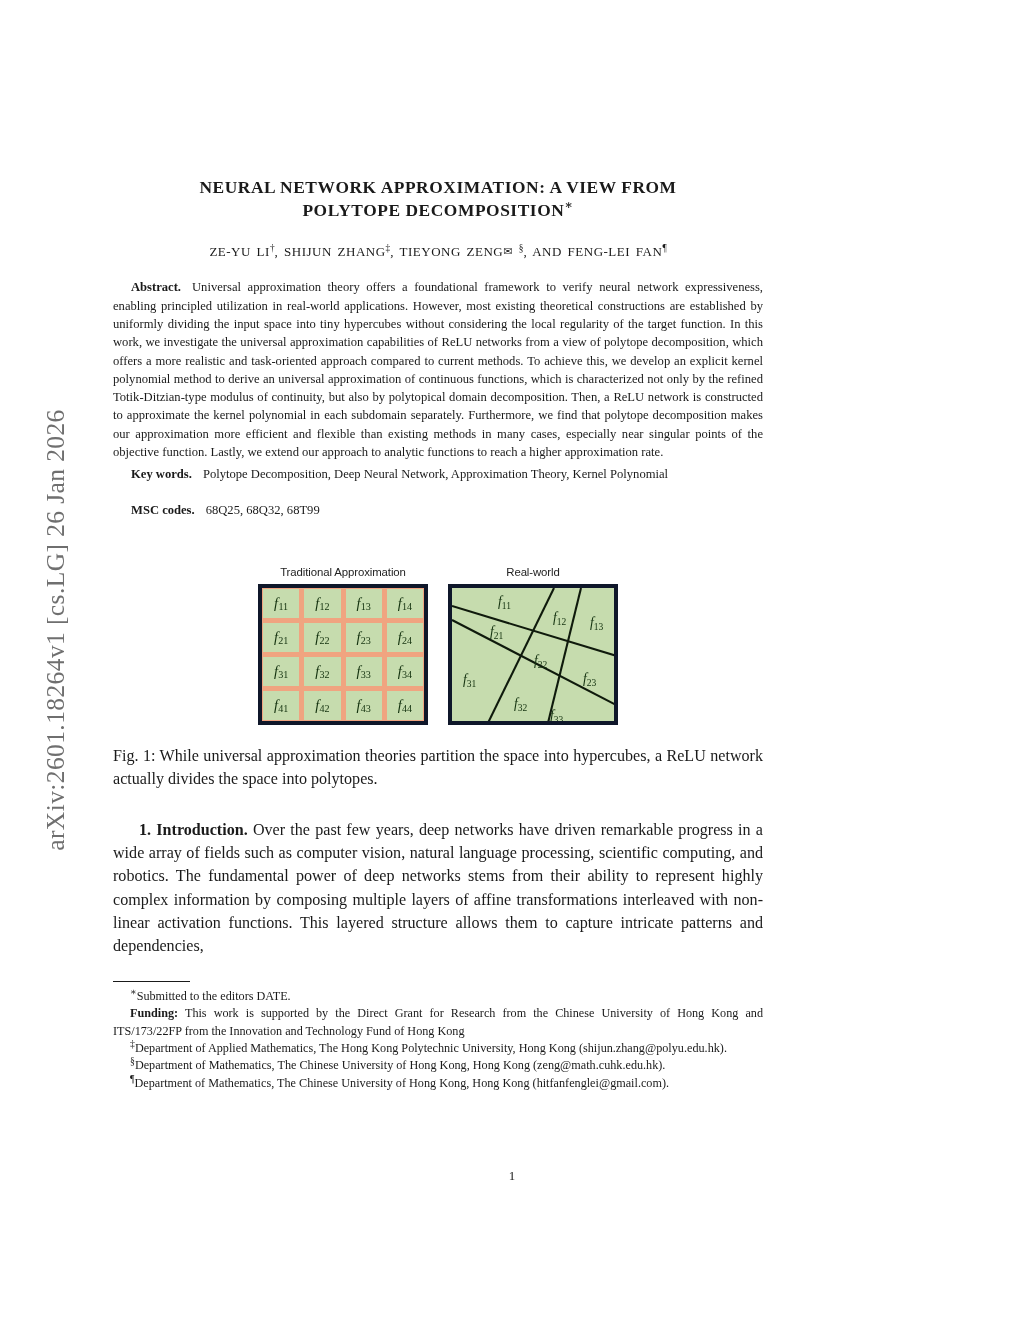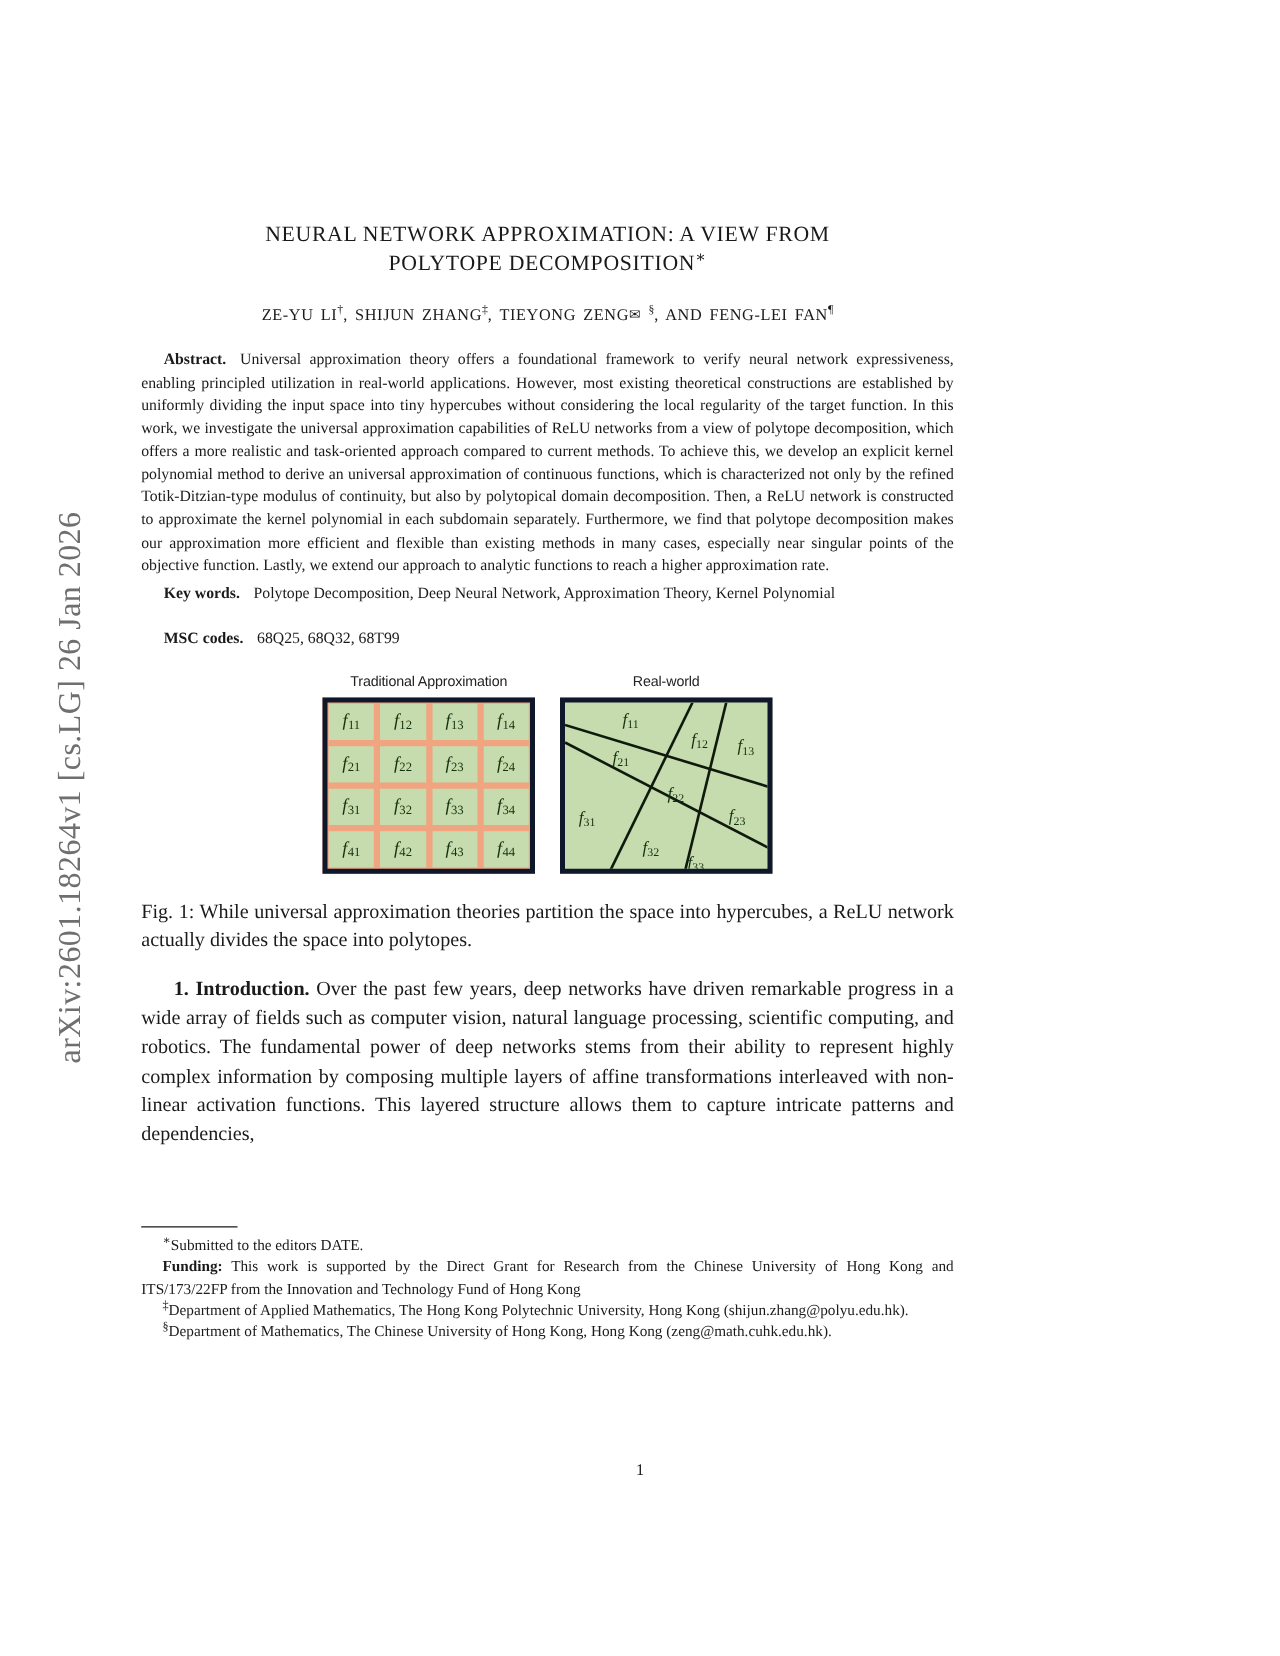--- a/index.html
+++ b/index.html
@@ -40,21 +40,21 @@
     width: 650px;
   }
 
   
   #title-block {
     margin-top: 176px;
     text-align: center;
   }
   .paper-title {
     font-size: 17.4px;
-    font-weight: normal;
+    font-weight: bold;
     line-height: 1.33;
     letter-spacing: 0.55px;
     margin: 14px;
   }
   .sup {
     font-size: 0.72em;
     vertical-align: super;
     line-height: 0;
   }
 
@@ -83,21 +83,21 @@
     font-weight: bold;
     margin-left: 18px;
   }
   .lead-gap { display: inline-block; width: 11px; }
 
   #keywords-block { margin-top: 4px; }
   #msc-block { margin-top: 17px; }
 
   
   #figure-wrap {
-    margin-top: 21px;
+    margin-top: 47px;
     display: flex;
     justify-content: center;
     gap: 20px;
   }
   .panel { width: 170px; }
   .panel-title {
     text-align: center;
     font-family: "Liberation Sans", "DejaVu Sans", sans-serif;
     font-size: 11.4px;
     color: #222;
@@ -158,21 +158,21 @@
   
   #figure-caption {
     margin-top: 20px;
     font-size: 16.1px;
     line-height: 1.40;
     text-align: justify;
   }
 
   
   #intro-block {
-    margin-top: 16px;
+    margin-top: 28px;
     font-size: 16.1px;
     line-height: 1.44;
     text-align: justify;
     text-justify: inter-word;
   }
   #intro-block .section-num {
     font-weight: bold;
     margin-left: 26px;
   }
   #intro-block .section-title { font-weight: bold; }
@@ -340,15 +340,16 @@
   </div>
 
 </div>
 
 <div id="footnote-rule"></div>
 <div id="footnotes">
   <p class="fn"><span class="fn-mark">∗</span><span>Submitted to the editors DATE.</span></p>
   <p class="fn"><span class="fn-bold">Funding:</span><span> This work is supported by the Direct Grant for Research from the Chinese University of Hong Kong and ITS/173/22FP from the Innovation and Technology Fund of Hong Kong</span></p>
   <p class="fn"><span class="fn-mark">‡</span><span>Department of Applied Mathematics, The Hong Kong Polytechnic University, Hong Kong (shijun.zhang@polyu.edu.hk).</span></p>
   <p class="fn"><span class="fn-mark">§</span><span>Department of Mathematics, The Chinese University of Hong Kong, Hong Kong (zeng@math.cuhk.edu.hk).</span></p>
+  <p class="fn"><span class="fn-mark">¶</span><span>Department of Mathematics, The Chinese University of Hong Kong, Hong Kong (hitfanfenglei@gmail.com).</span></p>
 </div>
 
 <div id="page-number">1</div>
 
 </body></html>

